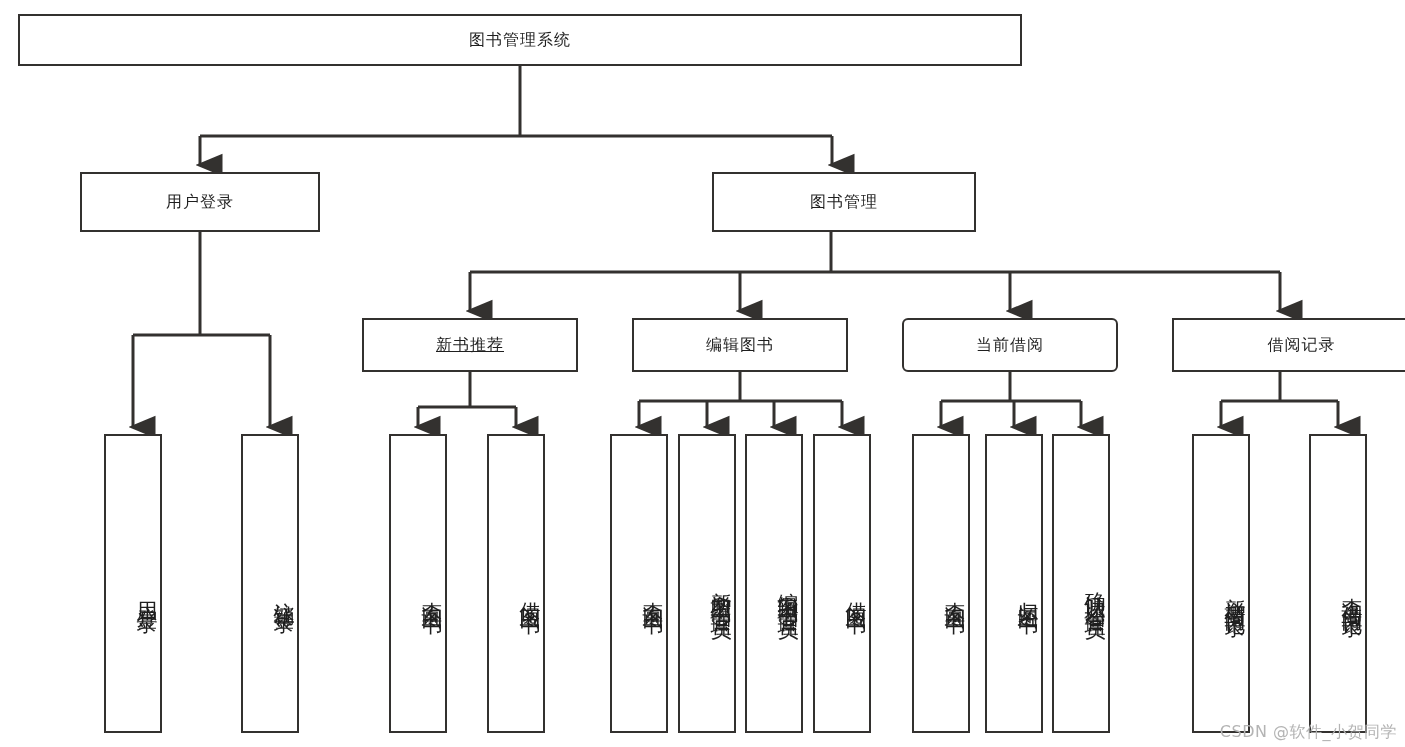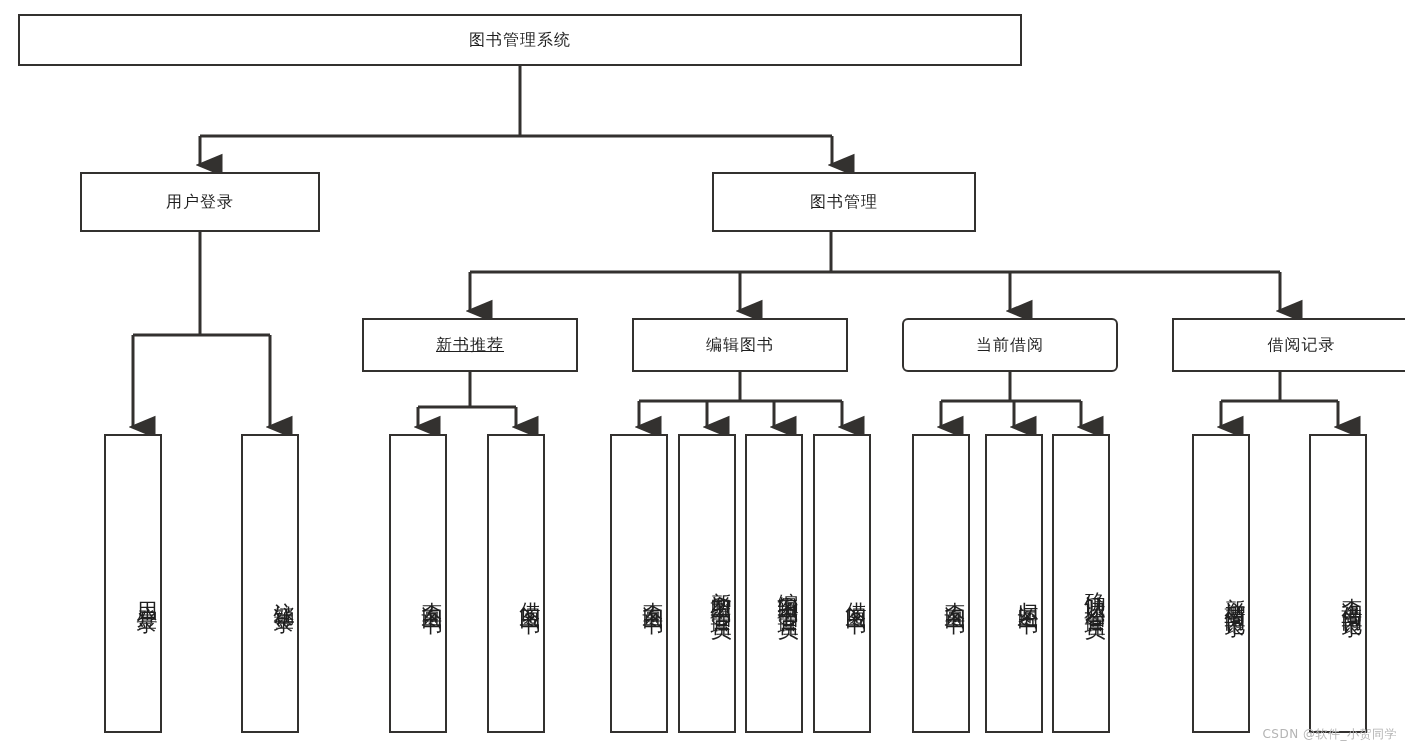--- a/index.html
+++ b/index.html
@@ -52,21 +52,21 @@
     align-items: flex-start;
     justify-content: center;
   }
   .node .label {
     display: block;
   }
   #watermark {
     position: absolute;
     right: 8px;
     bottom: 4px;
-    font-size: 12px;
+    font-size: 16px;
     color: #b4b4b4;
     letter-spacing: 0.5px;
     white-space: nowrap;
     font-family: "DejaVu Sans", "Liberation Sans", sans-serif;
   }
 </style>
 </head>
 <body>
 
 <div id="diagram-root">

